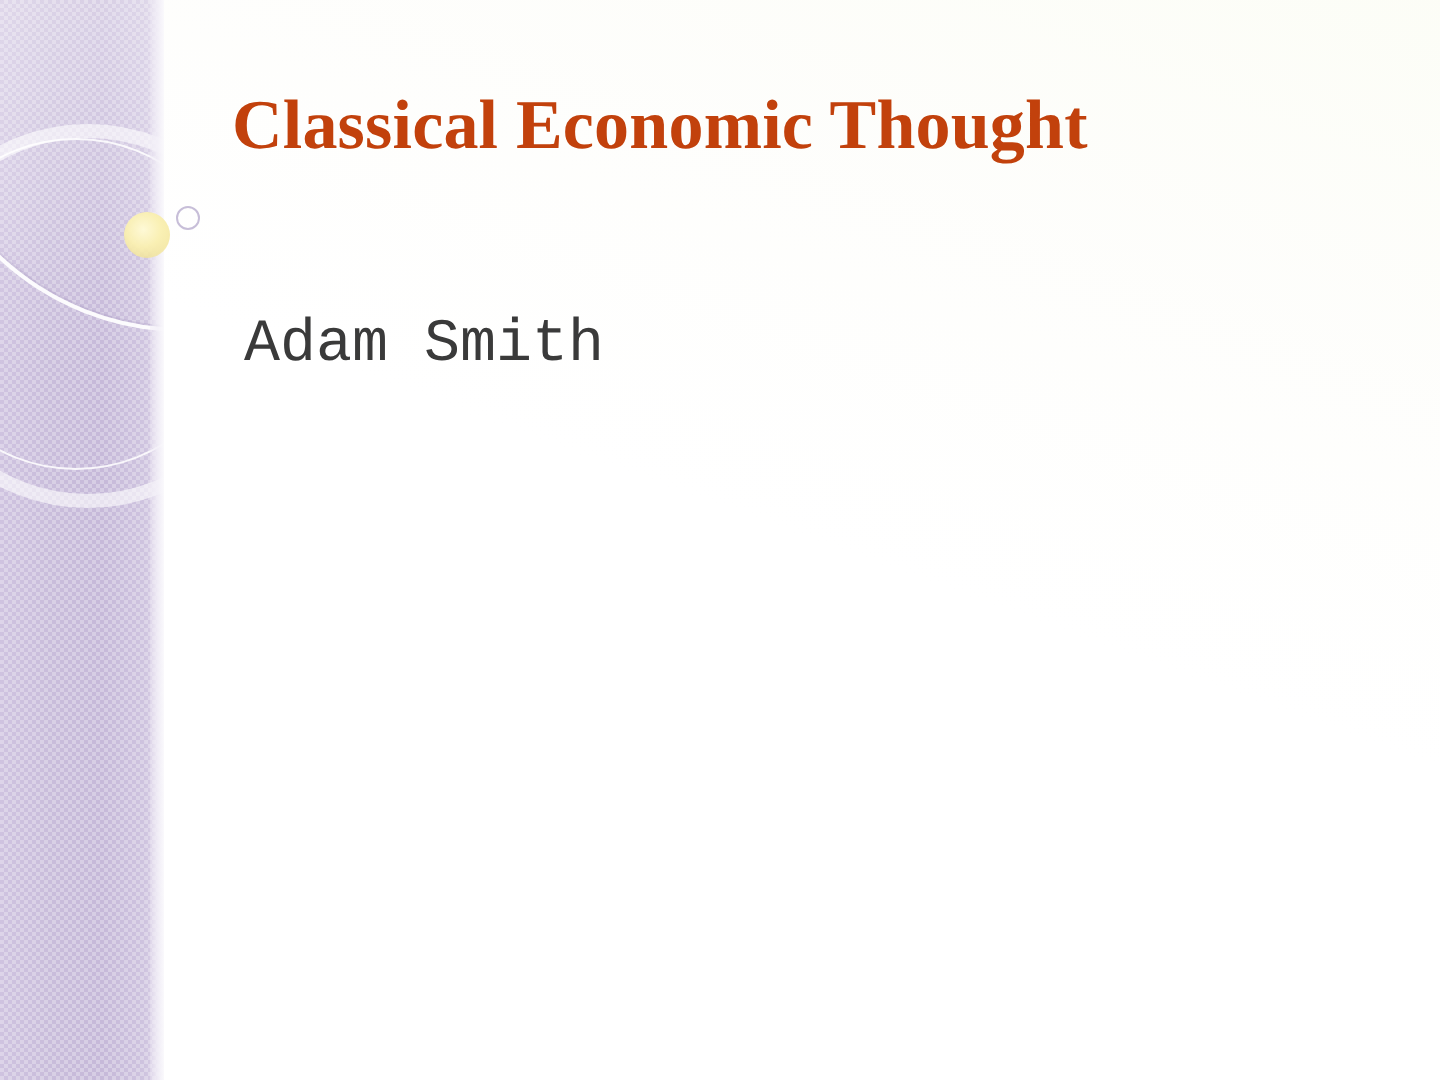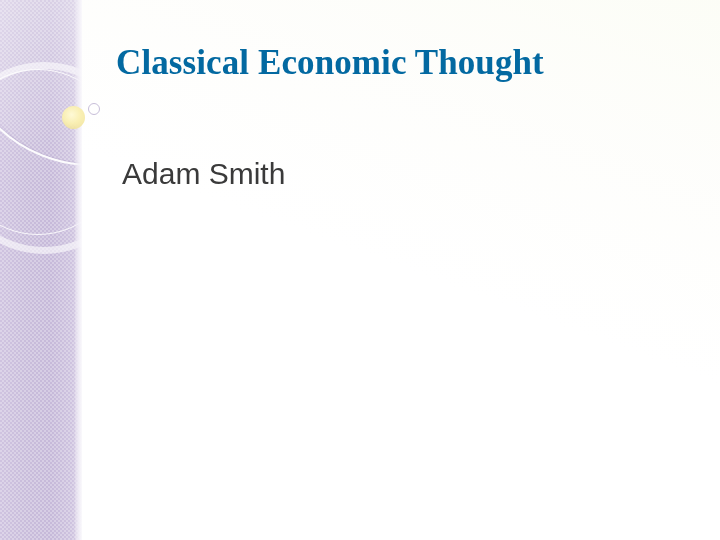--- a/index.html
+++ b/index.html
@@ -159,34 +159,34 @@
   
   .slide-title {
     position: absolute;
     left: 116px;
     top: 42px;
     width: 560px;
     font-family: "Liberation Serif", "DejaVu Serif", serif;
     font-size: 35px;
     font-weight: 700;
     line-height: 1.2;
-    color: #0369a1;
+    color: #c2410c;
     letter-spacing: 0.1px;
     white-space: nowrap;
   }
 
   .body-block {
     position: absolute;
     left: 122px;
     top: 150px;
     width: 520px;
   }
 
   .body-line {
-    font-family: Liberation Sans, sans-serif;
+    font-family: Liberation Mono, monospace;
     font-size: 30px;
     line-height: 47px;
     color: #3a3a3a;
     white-space: nowrap;
   }
 
   .body-line.italic {
     font-style: italic;
   }
 </style>

